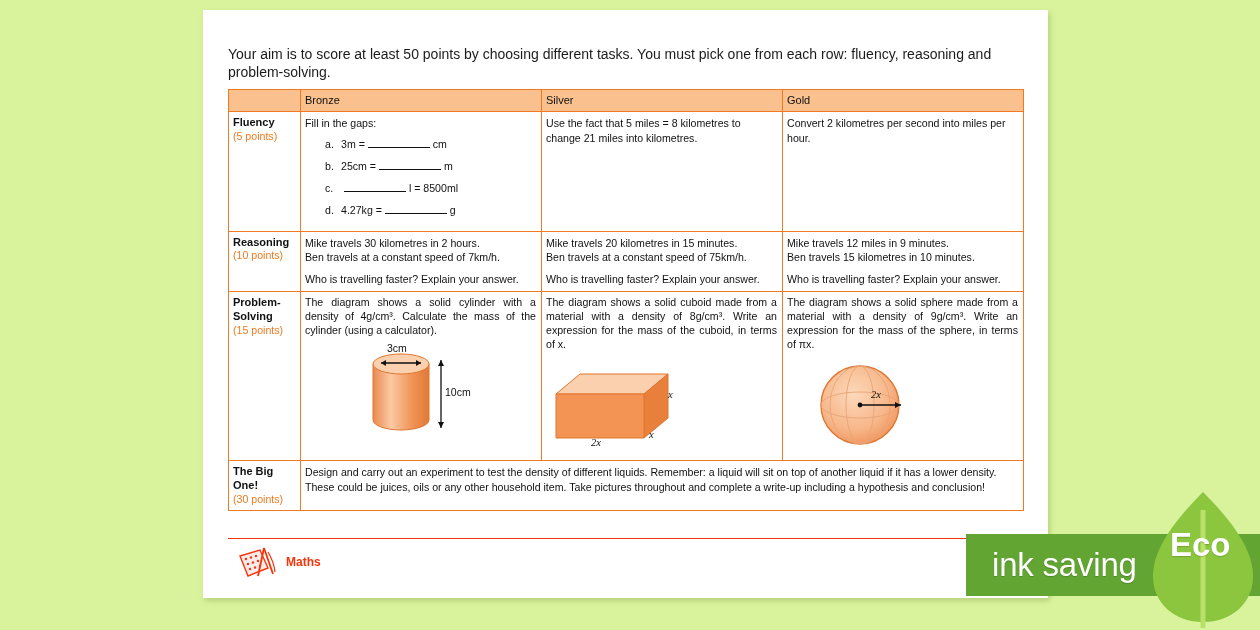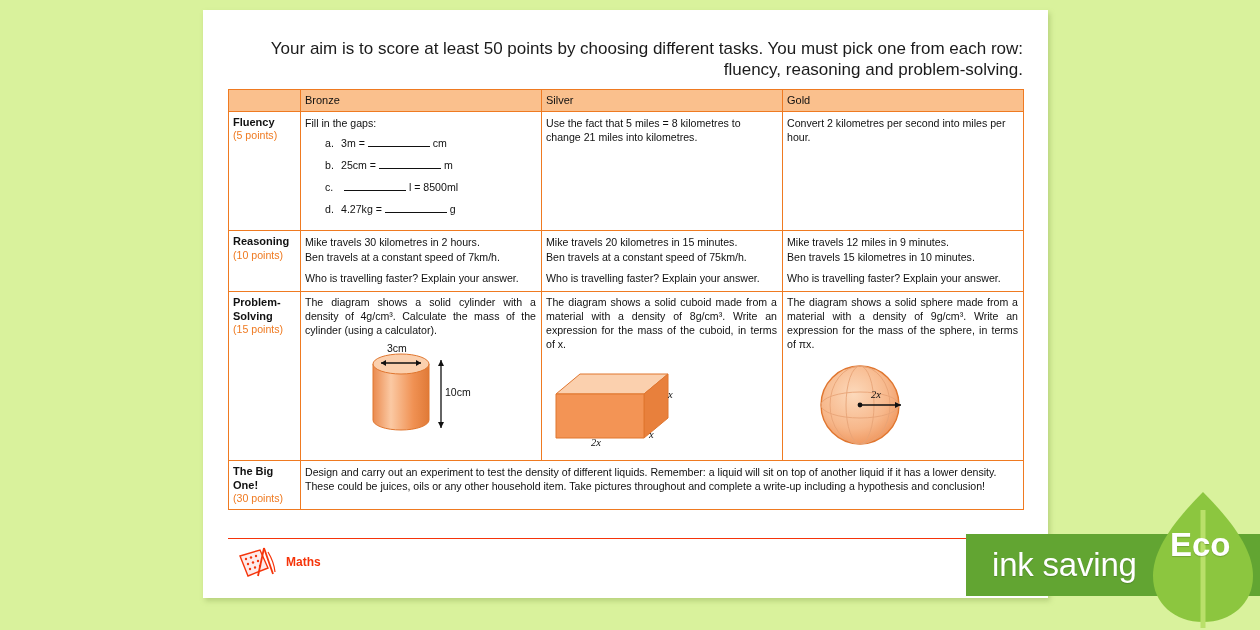--- a/index.html
+++ b/index.html
@@ -28,24 +28,23 @@
   .title {
     color: #f5340a;
     font-size: 26px;
     font-weight: bold;
     letter-spacing: -0.2px;
     margin: 0 0 9px 0;
     line-height: 1.05;
   }
   .subtitle {
     color: #1b1b1b;
-    font-size: 17px;
-    margin: 0 0 8px 0;
+    font-size: 14px;
+    margin: 8px 0 8px 0;
     line-height: 1.25;
-    text-align: right;
   }
 
   
   table.grid {
     width: 795px;
     border-collapse: collapse;
     table-layout: fixed;
     font-size: 10.6px;
     color: #111;
   }

